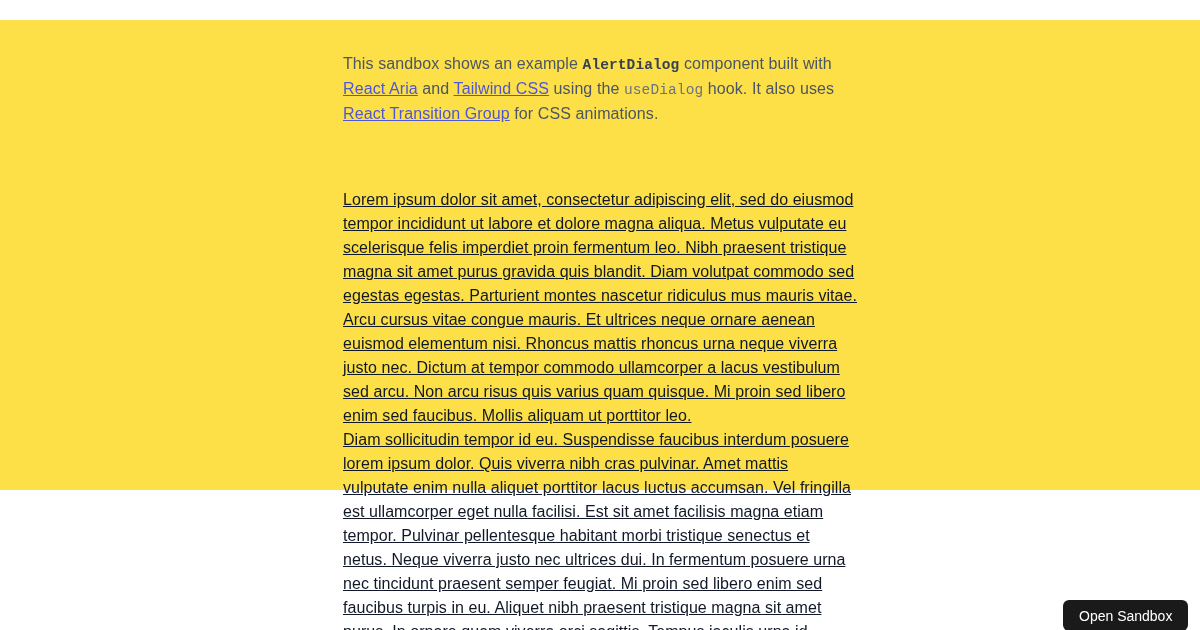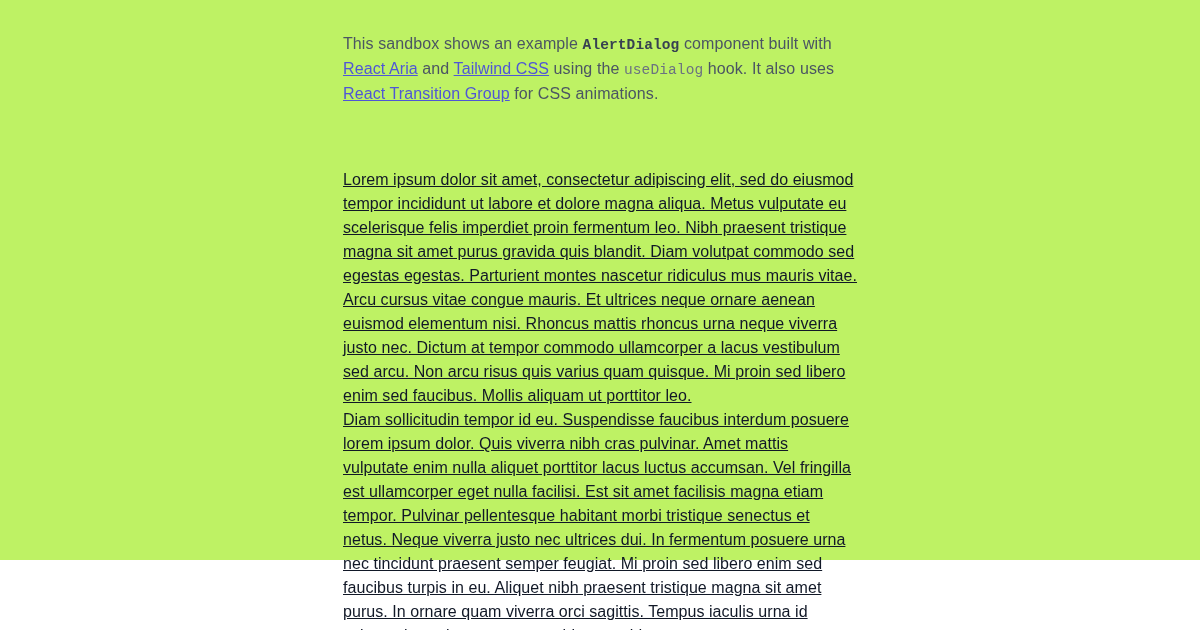--- a/index.html
+++ b/index.html
@@ -9,22 +9,23 @@
     width: 1200px;
     height: 630px;
     background: #ffffff;
     font-family: "Liberation Sans", sans-serif;
     overflow: hidden;
   }
 
   #page {
     position: relative;
     width: 1200px;
-    height: 560px;
-    background: #bef264;
+    height: 470px;
+    background: #fde047;
+    margin-top: 20px;
   }
 
   
   .content-column {
     position: absolute;
     left: 343px;
     top: 0;
     width: 514px;
   }
 
@@ -105,14 +106,15 @@
     <p class="intro"><span>This sandbox shows an example </span><span class="code-strong">AlertDialog</span><span> component built with </span><a href="#">React Aria</a><span> and </span><a href="#">Tailwind CSS</a><span> using the </span><span class="code">useDialog</span><span> hook. It also uses </span><a href="#">React Transition Group</a><span> for CSS animations.</span></p>
 
     <div class="trigger-slot"></div>
   </div>
 
   <div class="body-text">
     <p>Lorem ipsum dolor sit amet, consectetur adipiscing elit, sed do eiusmod tempor incididunt ut labore et dolore magna aliqua. Metus vulputate eu scelerisque felis imperdiet proin fermentum leo. Nibh praesent tristique magna sit amet purus gravida quis blandit. Diam volutpat commodo sed egestas egestas. Parturient montes nascetur ridiculus mus mauris vitae. Arcu cursus vitae congue mauris. Et ultrices neque ornare aenean euismod elementum nisi. Rhoncus mattis rhoncus urna neque viverra justo nec. Dictum at tempor commodo ullamcorper a lacus vestibulum sed arcu. Non arcu risus quis varius quam quisque. Mi proin sed libero enim sed faucibus. Mollis aliquam ut porttitor leo.</p>
     <p>Diam sollicitudin tempor id eu. Suspendisse faucibus interdum posuere lorem ipsum dolor. Quis viverra nibh cras pulvinar. Amet mattis vulputate enim nulla aliquet porttitor lacus luctus accumsan. Vel fringilla est ullamcorper eget nulla facilisi. Est sit amet facilisis magna etiam tempor. Pulvinar pellentesque habitant morbi tristique senectus et netus. Neque viverra justo nec ultrices dui. In fermentum posuere urna nec tincidunt praesent semper feugiat. Mi proin sed libero enim sed faucibus turpis in eu. Aliquet nibh praesent tristique magna sit amet purus. In ornare quam viverra orci sagittis. Tempus iaculis urna id volutpat lacus laoreet non curabitur gravida.</p>
   </div>
 
+  <button class="open-sandbox-button">Open Sandbox</button>
 
 </div>
 
 </body></html>

